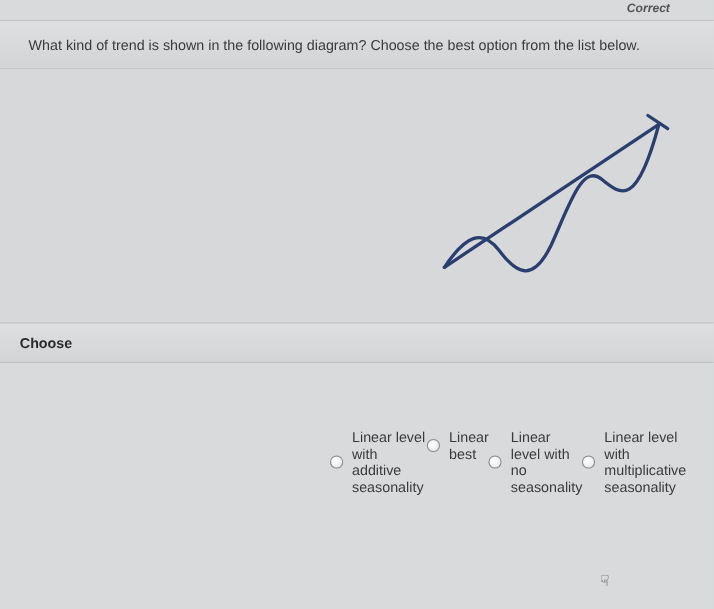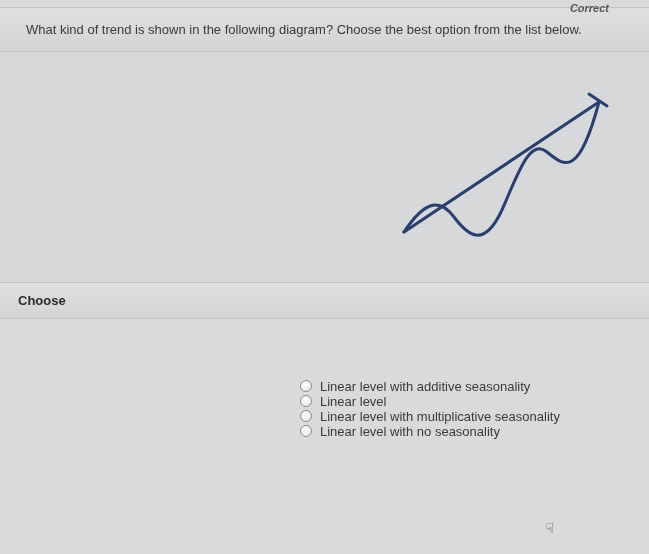--- a/index.html
+++ b/index.html
@@ -18,21 +18,21 @@
       font-size: 11px;
       font-weight: bold;
       color: #555;
       font-style: italic;
     }
     .question-section {
       background: linear-gradient(180deg, #dedfe0 0%, #d2d4d5 100%);
       border-top: 1px solid #c0c2c3;
       border-bottom: 1px solid #c0c2c3;
       padding: 14px 22px 12px 26px;
-      margin-top: 7px;
+      margin-top: 18px;
     }
     .question-text {
       font-size: 13px;
       color: #3a3a3a;
       line-height: 1.3;
     }
     .diagram-area {
       height: 230px;
       background: #d6d8d9;
       display: flex;
@@ -49,21 +49,21 @@
       border-top: 1px solid #c0c2c3;
       border-bottom: 1px solid #c0c2c3;
       padding: 10px 22px 10px 18px;
       font-size: 13px;
       font-weight: bold;
       color: #2a2a2a;
     }
     .options-area {
       padding: 60px 20px 20px 0;
       display: flex;
-      flex-direction: column;
+      flex-direction: row;
       align-items: flex-start;
       margin-left: 300px;
     }
     .option-row {
       display: flex;
       align-items: center;
       gap: 8px;
       cursor: pointer;
     }
     .radio-dot {
@@ -109,25 +109,25 @@
 
 <div class="answer-header">Choose</div>
 
 <div class="options-area">
   <div class="option-row">
     <span class="radio-dot"></span>
     <span class="option-label">Linear level with additive seasonality</span>
   </div>
   <div class="option-row">
     <span class="radio-dot"></span>
-    <span class="option-label">Linear level</span>
+    <span class="option-label">Linear best</span>
+  </div>
+  <div class="option-row">
+    <span class="radio-dot"></span>
+    <span class="option-label">Linear level with no seasonality</span>
   </div>
   <div class="option-row">
     <span class="radio-dot"></span>
     <span class="option-label">Linear level with multiplicative seasonality</span>
-  </div>
-  <div class="option-row">
-    <span class="radio-dot"></span>
-    <span class="option-label">Linear level with no seasonality</span>
   </div>
 </div>
 
 <div class="cursor-icon">☟</div>
 
 </body></html>

